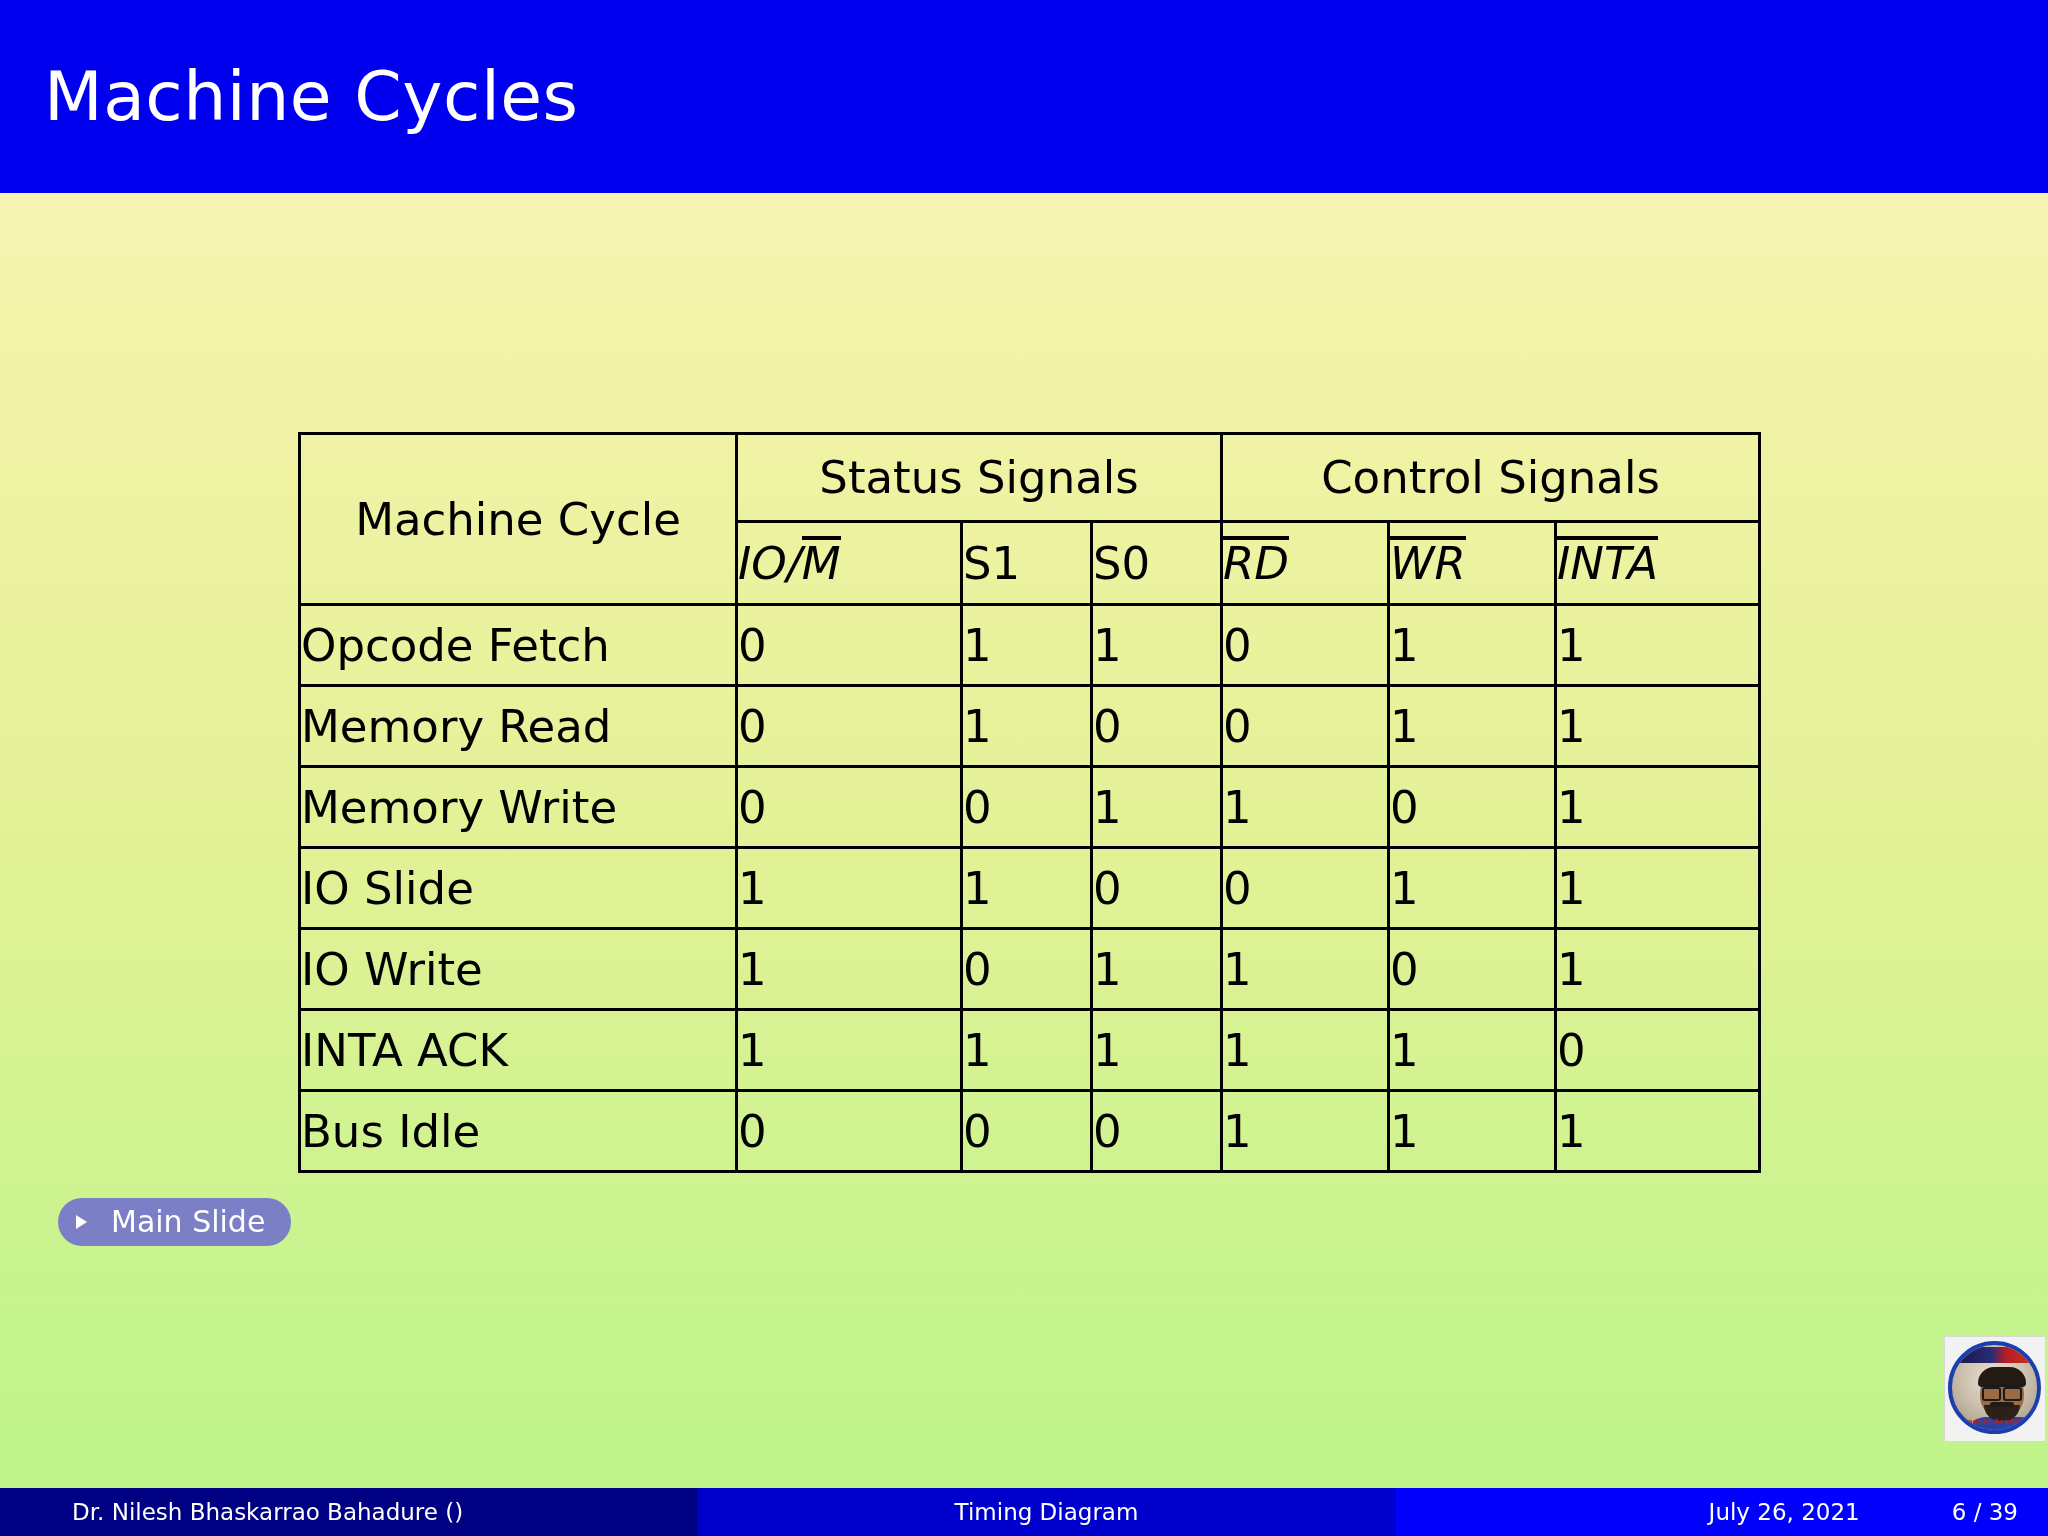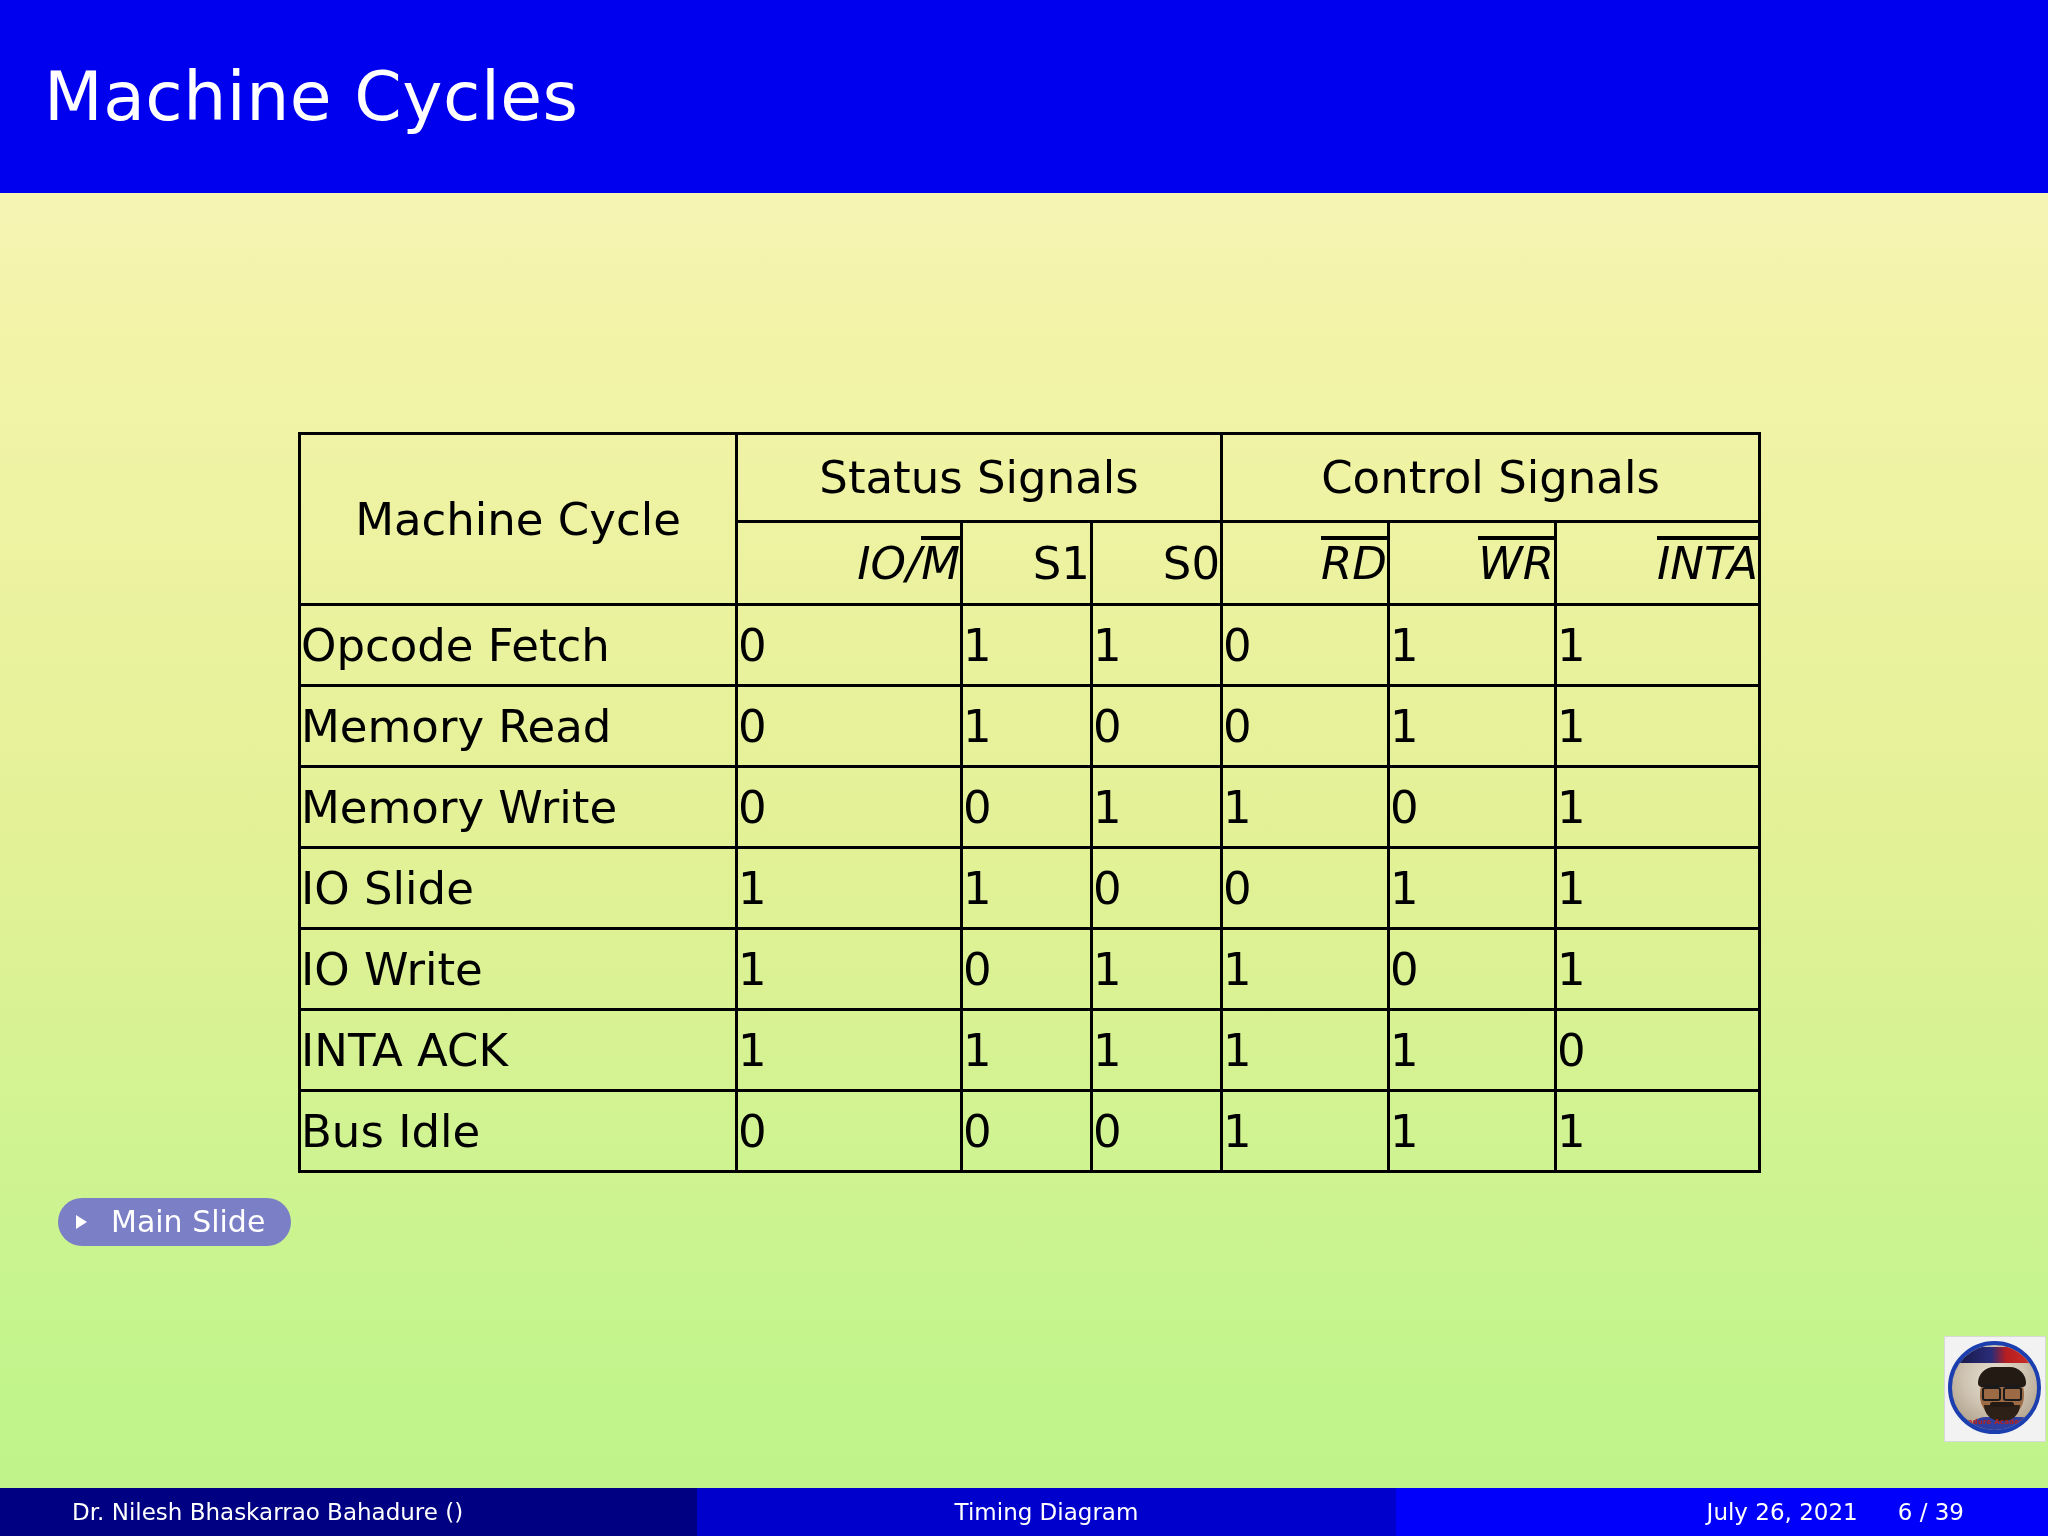--- a/index.html
+++ b/index.html
@@ -72,21 +72,21 @@
   col.c-inta  { width: 204px; }
 
   .hdr-top {
     height: 85px;
     text-align: center;
     vertical-align: middle;
     font-size: 47px;
   }
   .hdr-sub {
     height: 80px;
-    text-align: right;
+    text-align: left;
     vertical-align: middle;
     font-size: 47px;
     font-style: italic;
   }
   .hdr-sub.plain { font-style: normal; }
   .row-label {
     height: 78px;
     text-align: left;
     vertical-align: middle;
     padding-left: 22px;
@@ -252,22 +252,22 @@
   }
   #footer .seg-section {
     width: 699px;
     background: #0000cc;
     justify-content: center;
   }
   #footer .seg-meta {
     flex: 1 1 auto;
     background: #0000fb;
     justify-content: flex-end;
-    padding-right: 84px;
-    gap: 40px;
+    padding-right: 30px;
+    gap: 92px;
   }
 </style>
 </head>
 <body>
 
 <div id="slide">
 
   <div id="titlebar">
     <div class="title-text">Machine Cycles</div>
   </div>

